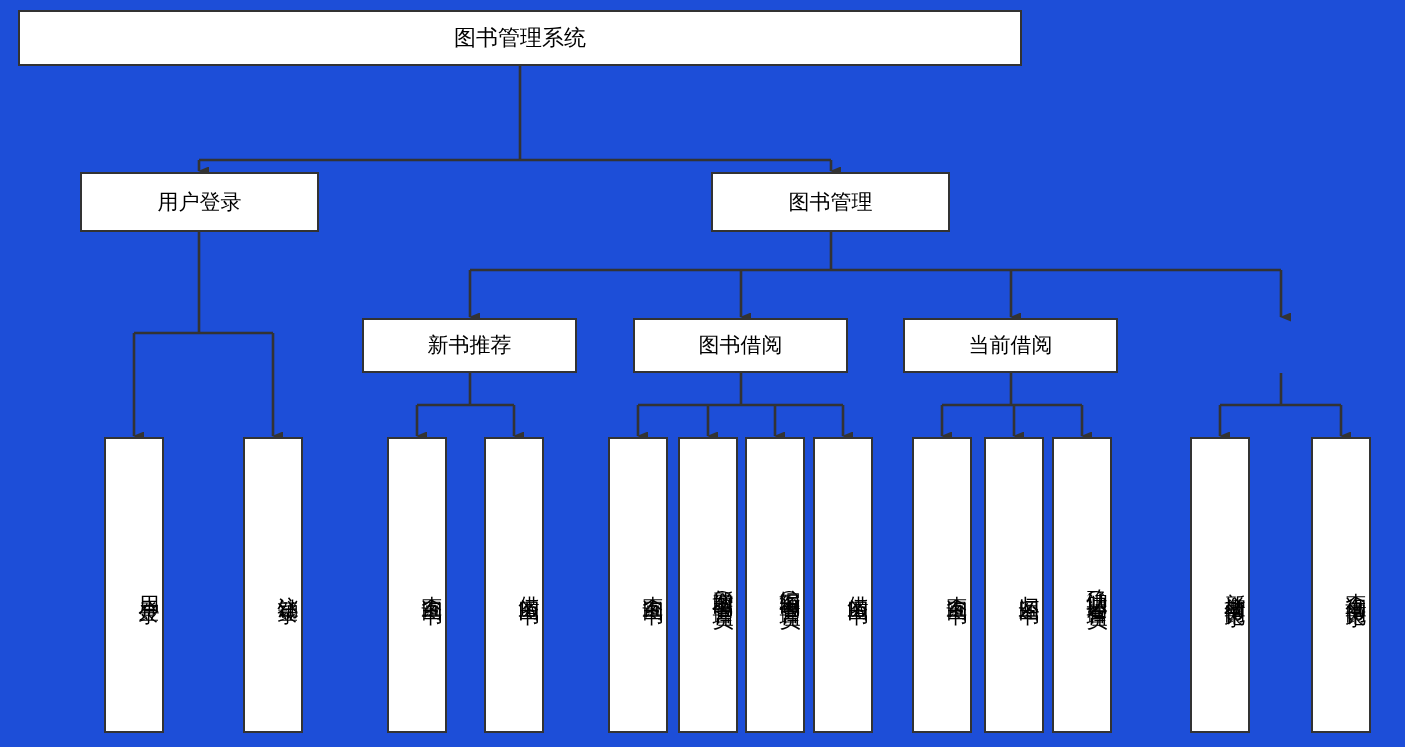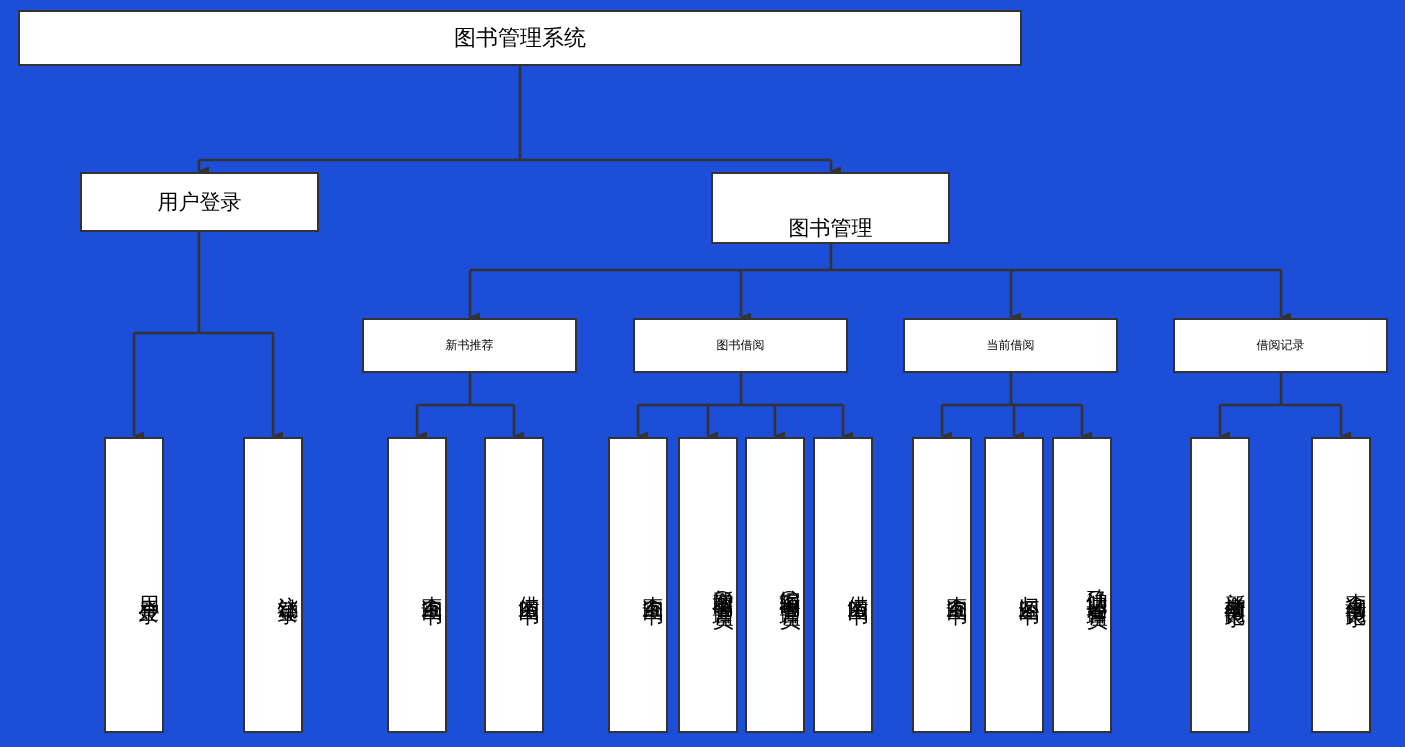--- a/index.html
+++ b/index.html
@@ -38,21 +38,21 @@
     line-height: 1.28;
     text-align: center;
   }
   .node.root {
     font-size: 22px;
   }
   .node.level1 {
     font-size: 21px;
   }
   .node.level2 {
-    font-size: 12px;
+    font-size: 21px;
   }
   .node.leaf {
     font-size: 21px;
     writing-mode: vertical-rl;
     text-orientation: upright;
     letter-spacing: 3px;
     padding-top: 6px;
     padding-bottom: 6px;
     align-items: flex-start;
     justify-content: center;
@@ -119,35 +119,32 @@
       </g>
   </svg>
 
   <div class="node root" style="left: 18px; top: 10px; width: 1004px; height: 56px;">
     <span class="node-text">图书管理系统</span>
   </div>
 
   <div class="node level1" style="left: 80px; top: 172px; width: 239px; height: 60px;">
     <span class="node-text">用户登录</span>
   </div>
-  <div class="node level1" style="left: 711px; top: 172px; width: 239px; height: 72px; align-items: flex-end;">
+  <div class="node level1" style="left: 711px; top: 172px; width: 239px; height: 60px;">
     <span class="node-text">图书管理</span>
   </div>
 
   <div class="node level2" style="left: 362px; top: 318px; width: 215px; height: 55px;">
     <span class="node-text">新书推荐</span>
   </div>
   <div class="node level2" style="left: 903px; top: 318px; width: 215px; height: 55px;">
     <span class="node-text">当前借阅</span>
   </div>
   <div class="node level2" style="left: 633px; top: 318px; width: 215px; height: 55px;">
     <span class="node-text">图书借阅</span>
-  </div>
-  <div class="node level2" style="left: 1173px; top: 318px; width: 215px; height: 55px;">
-    <span class="node-text">借阅记录</span>
   </div>
 
   <div class="node leaf" style="left: 104px; top: 437px; width: 60px; height: 296px;">
     <span class="leaf-text">用户登录</span>
   </div>
   <div class="node leaf" style="left: 243px; top: 437px; width: 60px; height: 296px;">
     <span class="leaf-text">注销登录</span>
   </div>
   <div class="node leaf" style="left: 387px; top: 437px; width: 60px; height: 296px;">
     <span class="leaf-text">查询图书</span>

